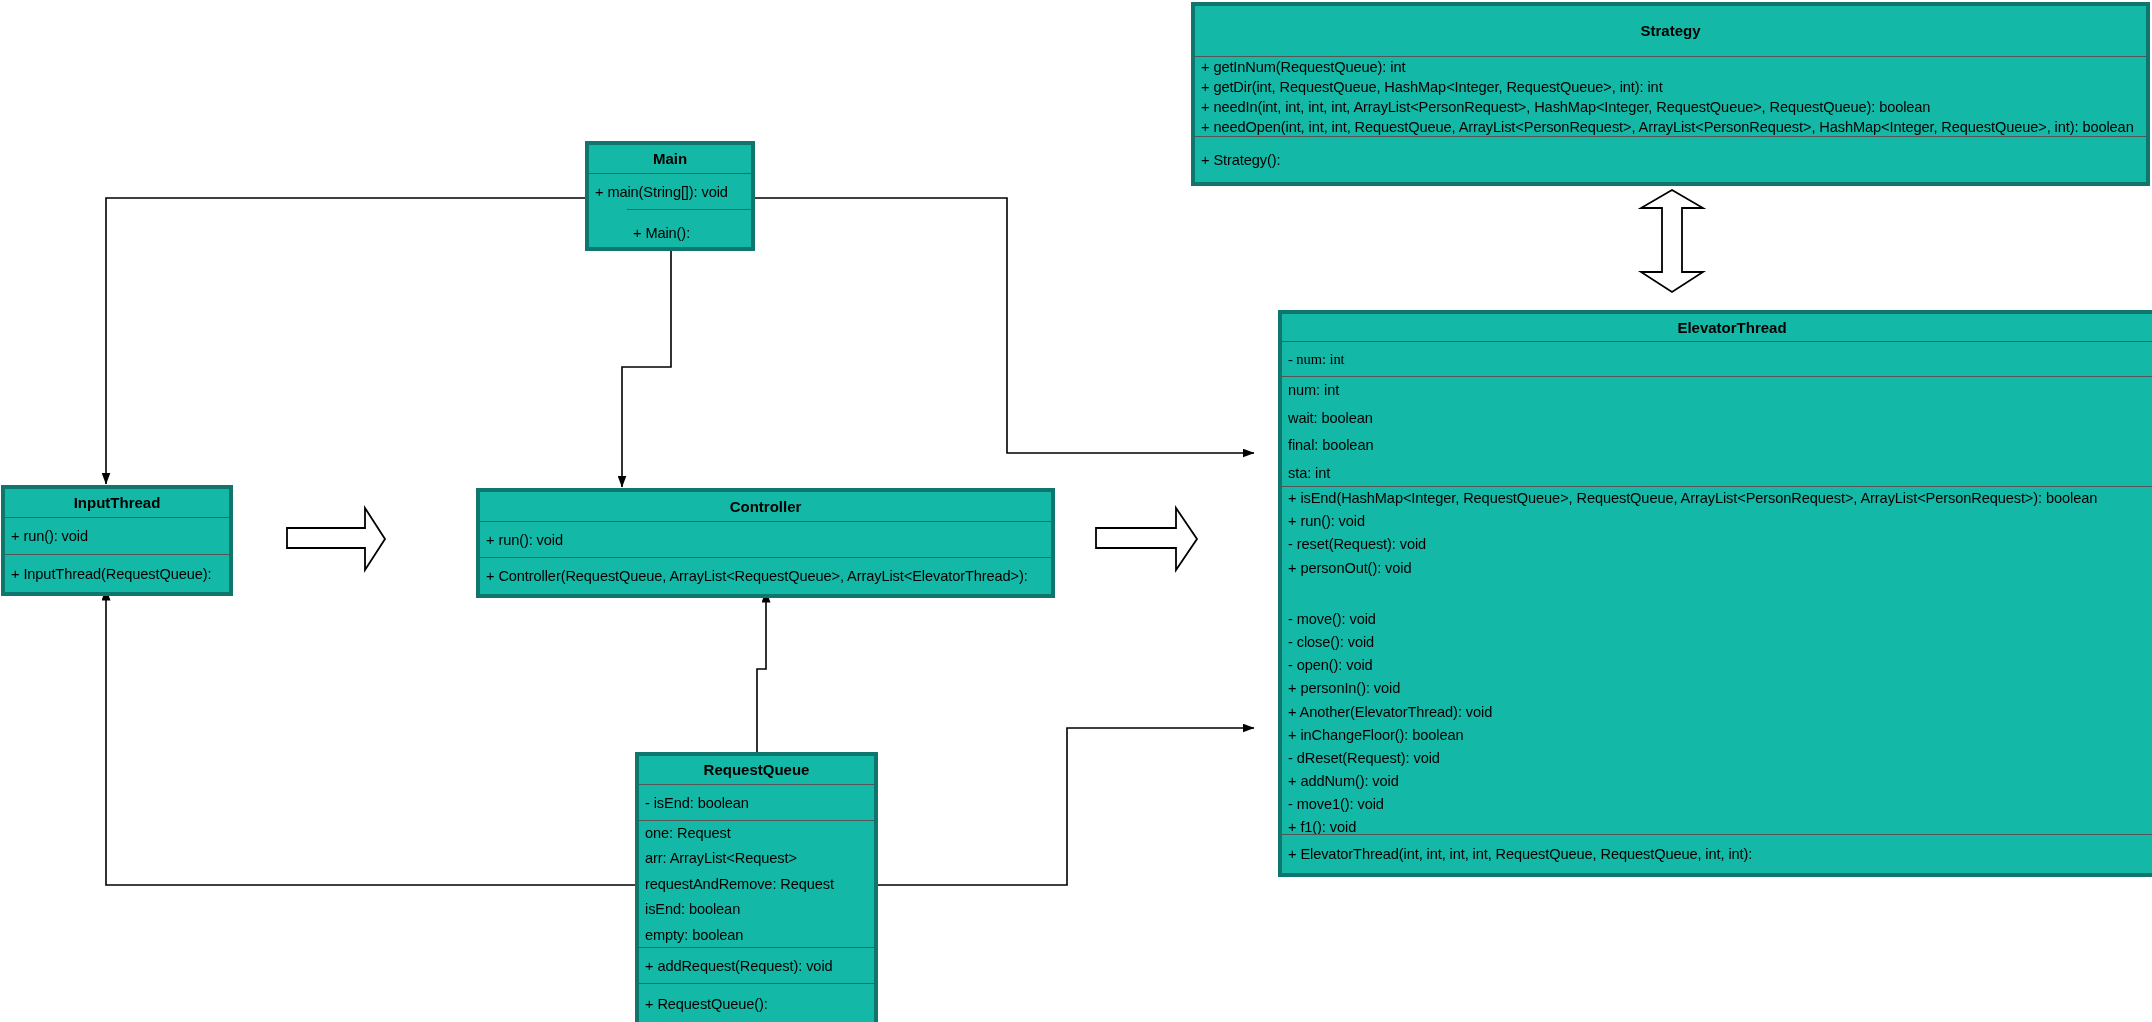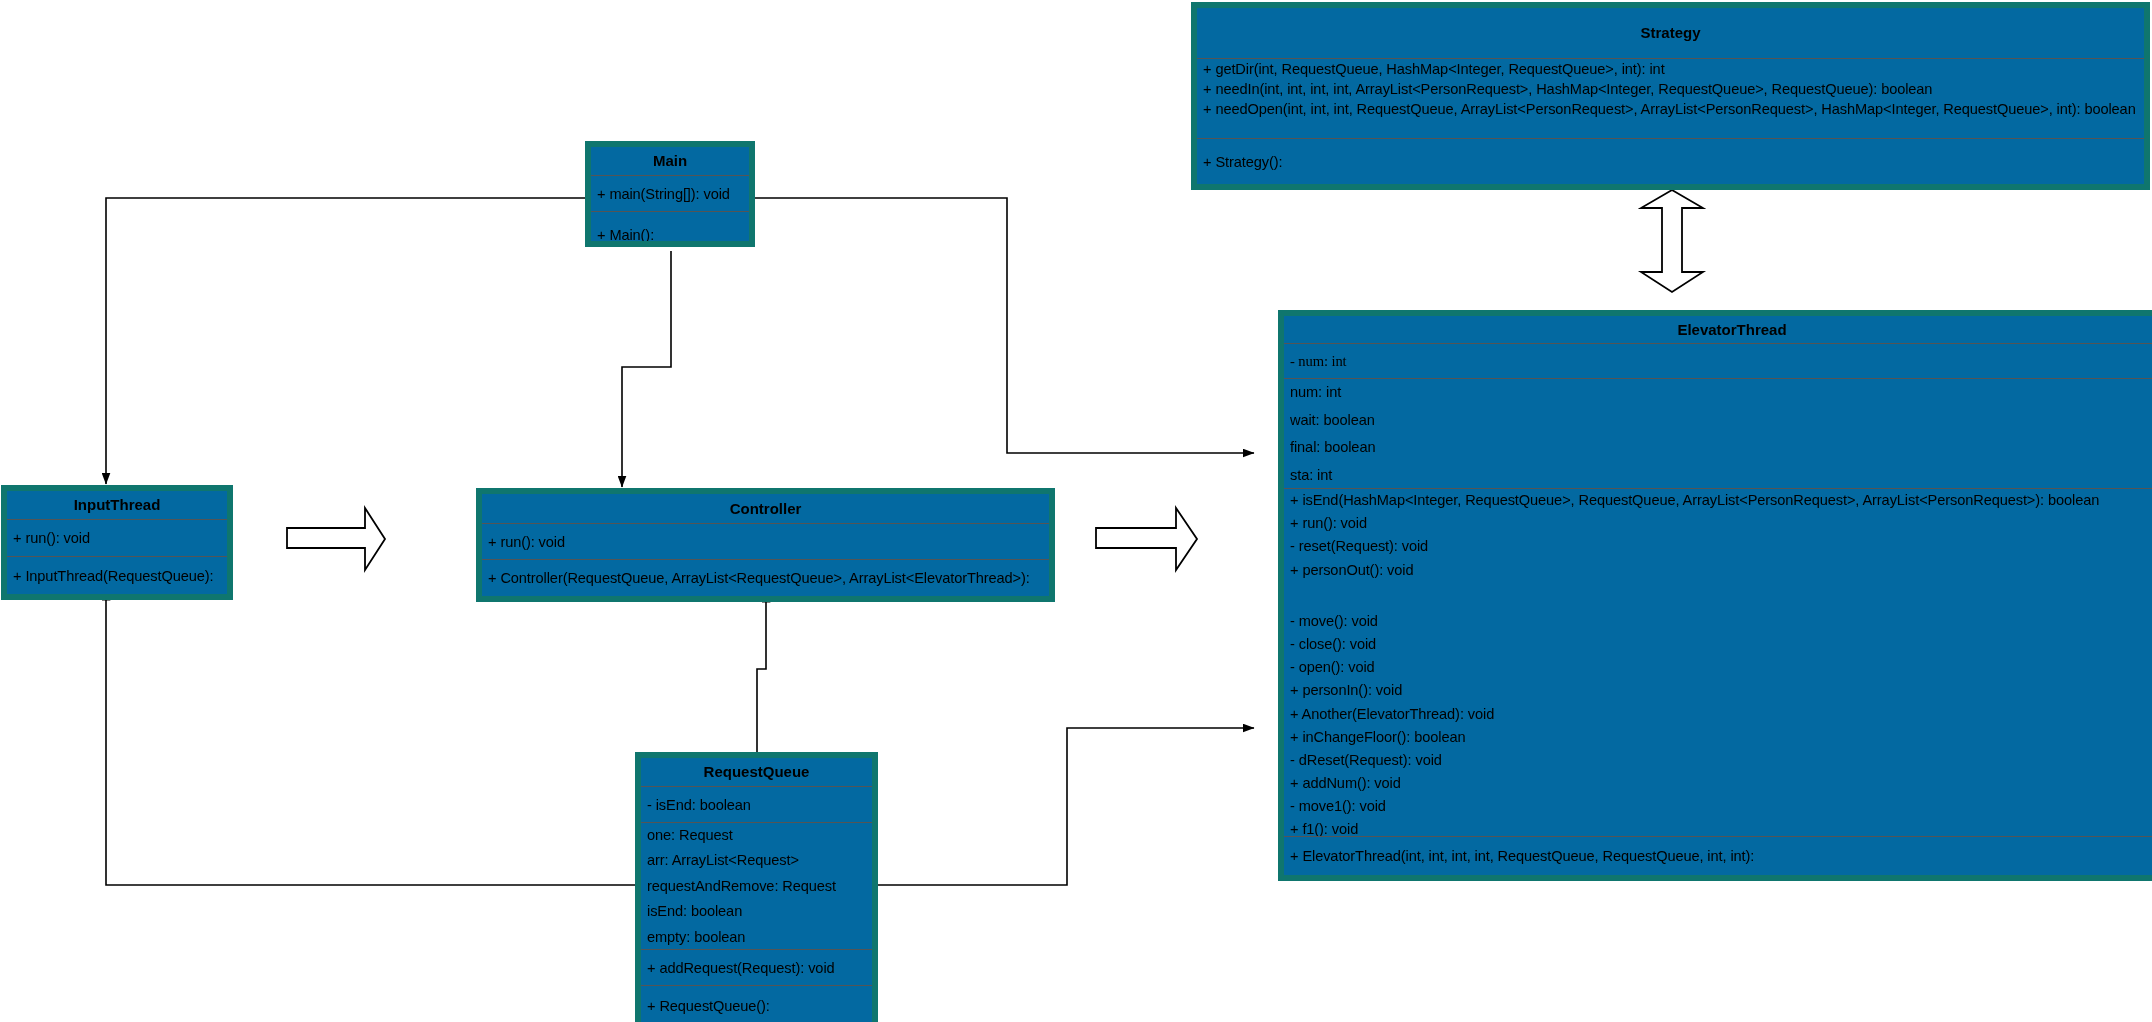--- a/index.html
+++ b/index.html
@@ -7,22 +7,22 @@
     position:relative;
     width:2152px;height:1022px;
     background:#ffffff;
     font-family:"Liberation Sans",sans-serif;
     color:#000;
     overflow:hidden;
   }
   svg.wires{position:absolute;left:0;top:0;z-index:1;}
   .uml-class{
     position:absolute;z-index:2;
-    background:#0369a1;
-    border:6px solid #0f766e;
+    background:#14b8a6;
+    border:4px solid #0f766e;
     box-sizing:border-box;
   }
   .uml-title{
     font-weight:bold;
     font-size:15px;
     text-align:center;
     white-space:nowrap;
     overflow:hidden;
   }
   .uml-section{
@@ -56,21 +56,21 @@
       <path d="M878,885 L1067,885 L1067,728 L1254,728" fill="none" stroke="#000000" stroke-width="1.6" marker-end="url(#arrowhead)"></path>
       <polygon points="287,528 365,528 365,508 385,539 365,570 365,548 287,548" fill="#ffffff" stroke="#000000" stroke-width="1.8"></polygon>
       <polygon points="1096,528 1176,528 1176,508 1197,539 1176,570 1176,548 1096,548" fill="#ffffff" stroke="#000000" stroke-width="1.8"></polygon>
       <polygon points="1672,190 1703,208 1682,208 1682,272 1703,272 1672,292 1641,272 1662,272 1662,208 1641,208" fill="#ffffff" stroke="#000000" stroke-width="1.8"></polygon>
     </svg>
     <div class="uml-class" style="left: 585px; top: 141px; width: 170px;">
       <div class="uml-title" style="height: 28px; line-height: 28px;">Main</div>
       <div class="uml-section" style="height: 36px;">
         <div class="uml-member" style="height: 36px; line-height: 36px;">+ main(String[]): void</div>
       </div>
-      <div class="uml-section" style="height: 30px;">
+      <div class="uml-section" style="height: 38px; margin-left: 38px;">
         <div class="uml-member" style="height: 46px; line-height: 46px;">+ Main():</div>
       </div>
     </div>
     <div class="uml-class" style="left: 1px; top: 485px; width: 232px;">
       <div class="uml-title" style="height: 28px; line-height: 28px;">InputThread</div>
       <div class="uml-section" style="height: 37px;">
         <div class="uml-member" style="height: 37px; line-height: 37px;">+ run(): void</div>
       </div>
       <div class="uml-section" style="height: 38px;">
         <div class="uml-member" style="height: 38px; line-height: 38px;">+ InputThread(RequestQueue):</div>
@@ -100,20 +100,21 @@
       <div class="uml-section" style="height: 36px;">
         <div class="uml-member" style="height: 36px; line-height: 36px;">+ addRequest(Request): void</div>
       </div>
       <div class="uml-section" style="height: 41px;">
         <div class="uml-member" style="height: 41px; line-height: 41px;">+ RequestQueue():</div>
       </div>
     </div>
     <div class="uml-class" style="left: 1191px; top: 2px; width: 959px;">
       <div class="uml-title" style="height: 50px; line-height: 50px;">Strategy</div>
       <div class="uml-section" style="height: 80px;">
+        <div class="uml-member" style="height: 20px; line-height: 20px;">+ getInNum(RequestQueue): int</div>
         <div class="uml-member" style="height: 20px; line-height: 20px;">+ getDir(int, RequestQueue, HashMap&lt;Integer, RequestQueue&gt;, int): int</div>
         <div class="uml-member" style="height: 20px; line-height: 20px;">+ needIn(int, int, int, int, ArrayList&lt;PersonRequest&gt;, HashMap&lt;Integer, RequestQueue&gt;, RequestQueue): boolean</div>
         <div class="uml-member" style="height: 20px; line-height: 20px;">+ needOpen(int, int, int, RequestQueue, ArrayList&lt;PersonRequest&gt;, ArrayList&lt;PersonRequest&gt;, HashMap&lt;Integer, RequestQueue&gt;, int): boolean</div>
       </div>
       <div class="uml-section" style="height: 46px;">
         <div class="uml-member" style="height: 46px; line-height: 46px;">+ Strategy():</div>
       </div>
     </div>
     <div class="uml-class" style="left: 1278px; top: 310px; width: 908px;">
       <div class="uml-title" style="height: 27px; line-height: 27px;">ElevatorThread</div>

